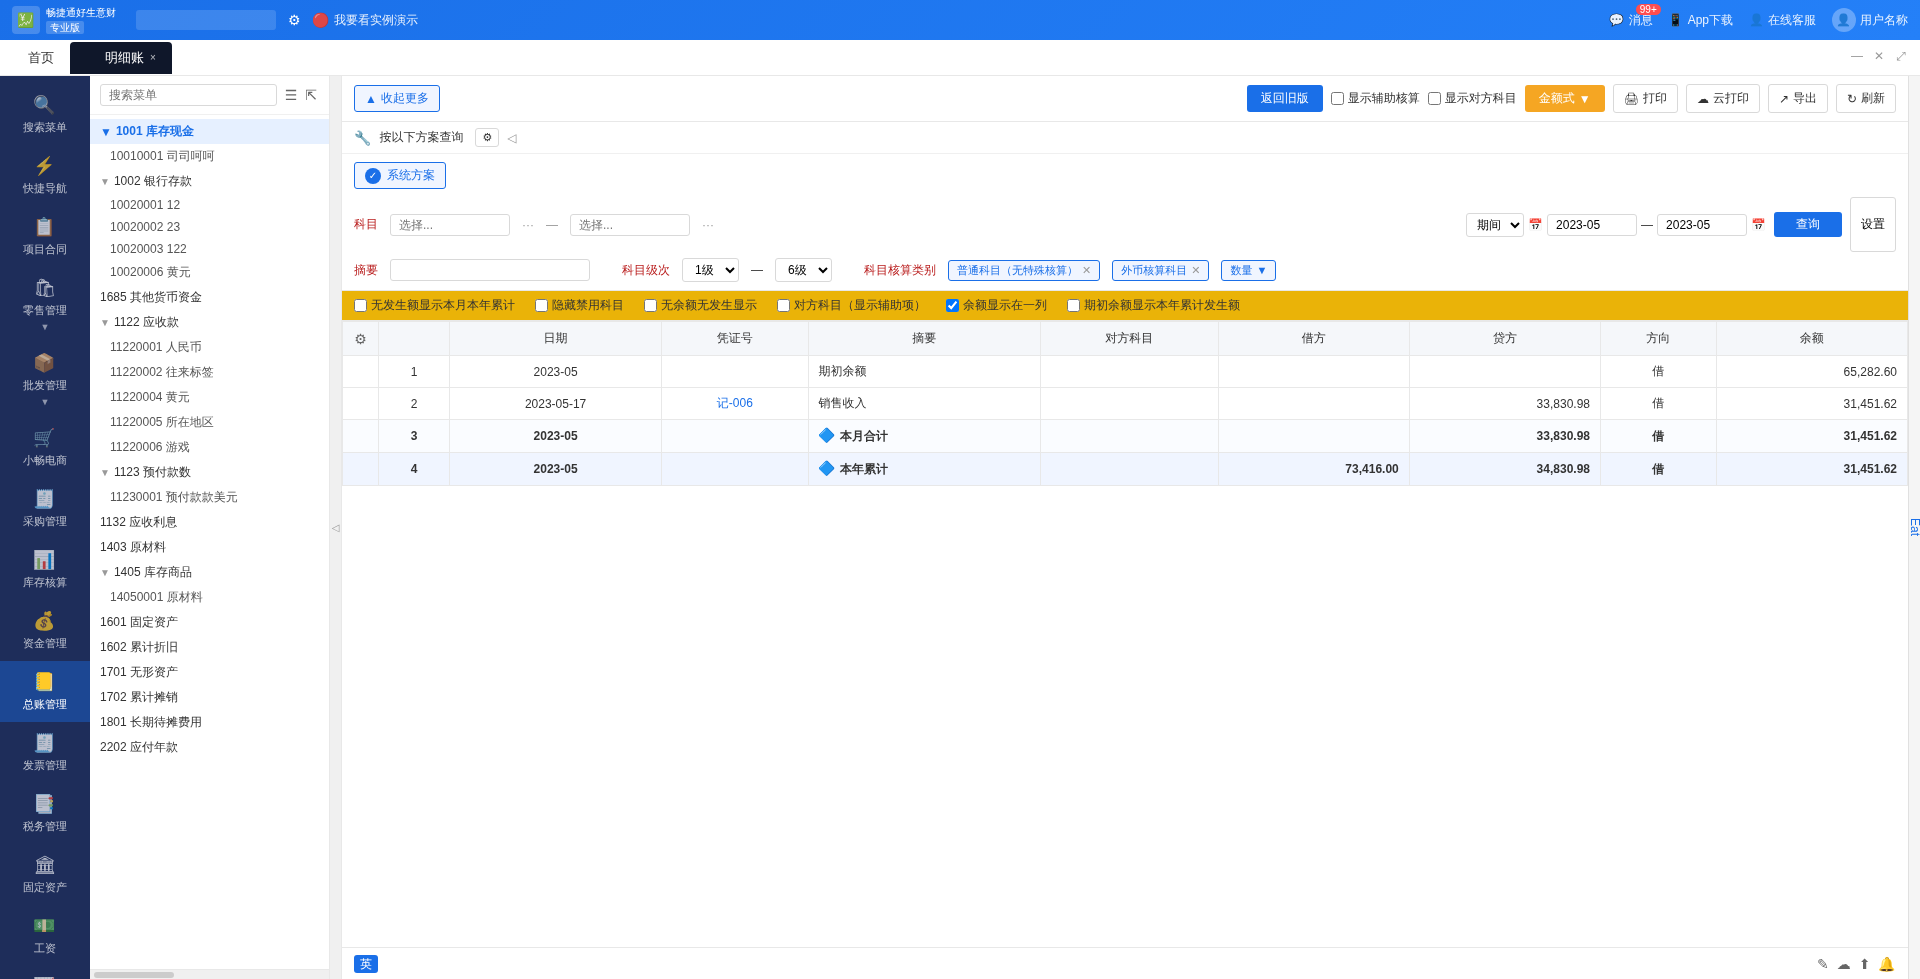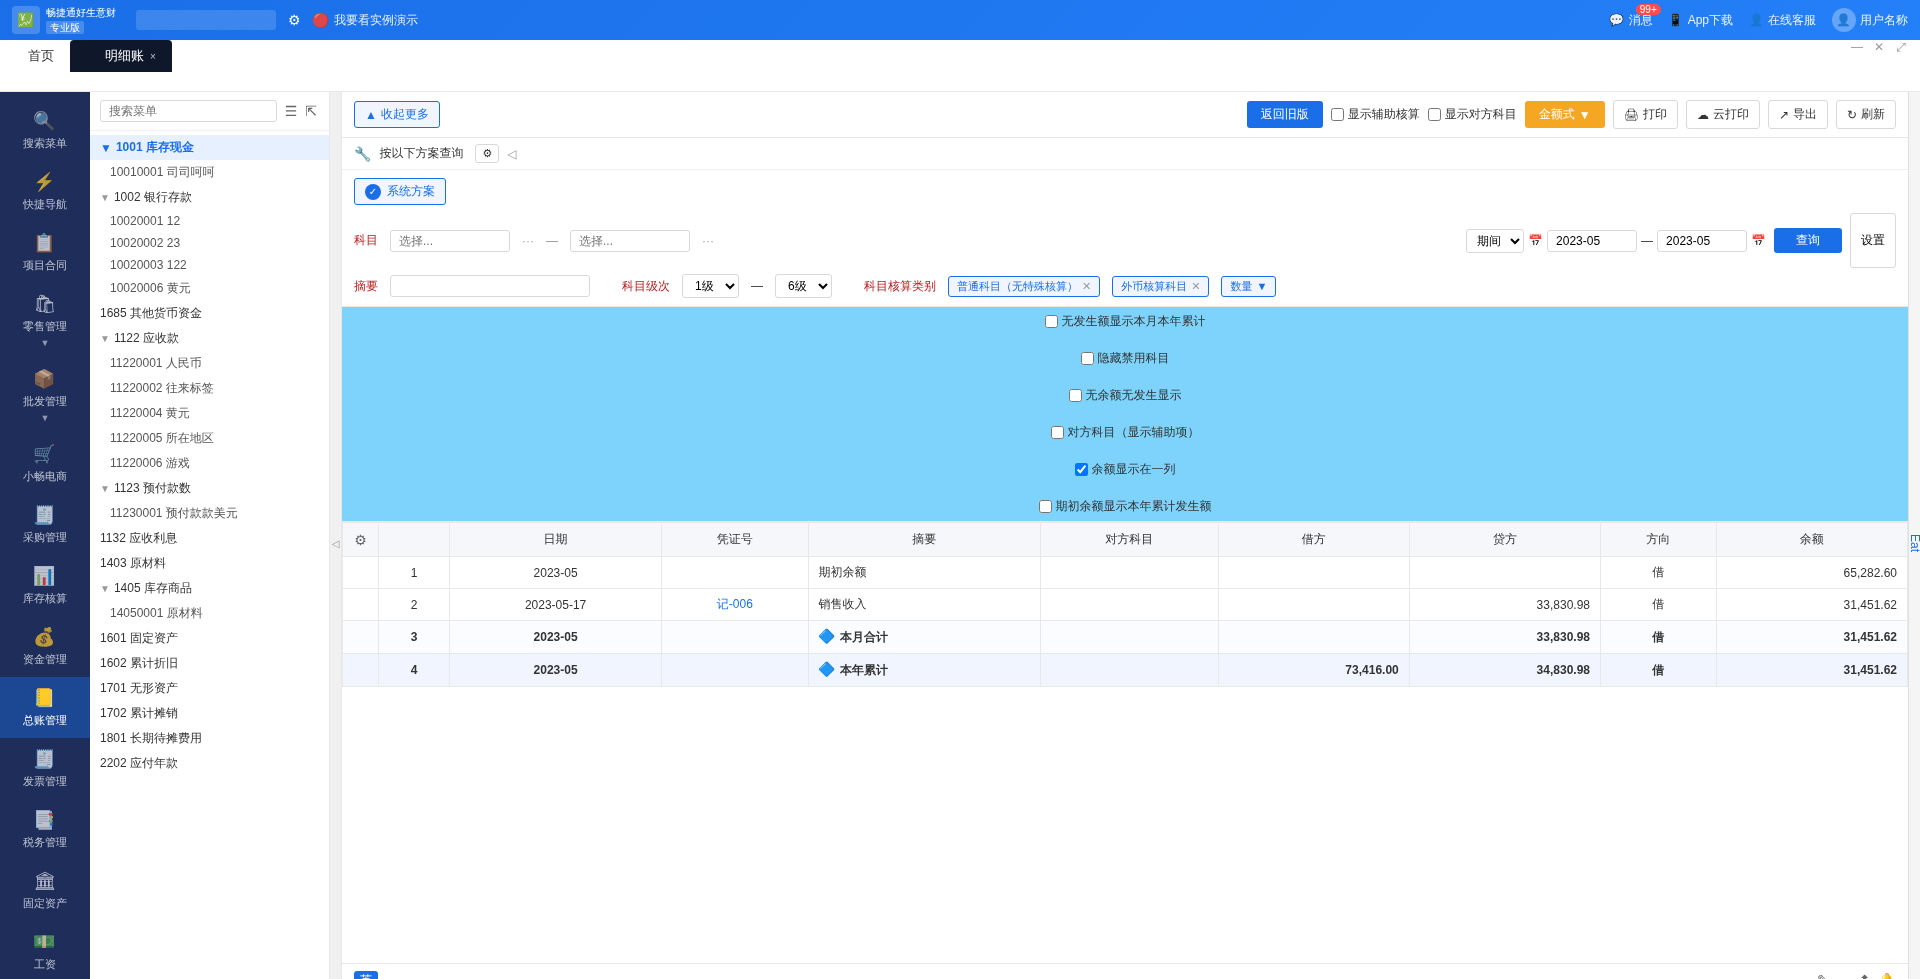--- a/index.html
+++ b/index.html
@@ -99,24 +99,24 @@
       background: rgba(255,255,255,0.3);
       border-radius: 50%;
       display: flex;
       align-items: center;
       justify-content: center;
     }
     .user-name { font-size: 12px; color: rgba(255,255,255,0.9); }
 
     
     .tab-bar {
-      height: 52px;
+      height: 36px;
       background: white;
       display: flex;
-      align-items: flex-start;
+      align-items: center;
       padding: 0 12px;
       border-bottom: 1px solid #e8e8e8;
       box-shadow: 0 1px 4px rgba(0,0,0,0.08);
     }
     .tab {
       padding: 7px 16px;
       font-size: 13px;
       cursor: pointer;
       border-radius: 4px 4px 0 0;
       color: #666;
@@ -426,28 +426,27 @@
       background: white;
       border: 1px solid #d9d9d9;
       padding: 18px 10px;
       border-radius: 3px;
       cursor: pointer;
       font-size: 12px;
     }
 
     
     .checkboxes-row {
-      background: #7dd3fc;
+      background: #eab308;
       padding: 6px 12px;
       display: flex;
       align-items: center;
       gap: 20px;
       border-bottom: 1px solid #e8e8e8;
       flex-wrap: wrap;
-      flex-direction: column;
     }
     .chk-item {
       display: flex;
       align-items: center;
       gap: 4px;
       font-size: 12px;
       color: #333;
       cursor: pointer;
     }
     .chk-item input { cursor: pointer; }

